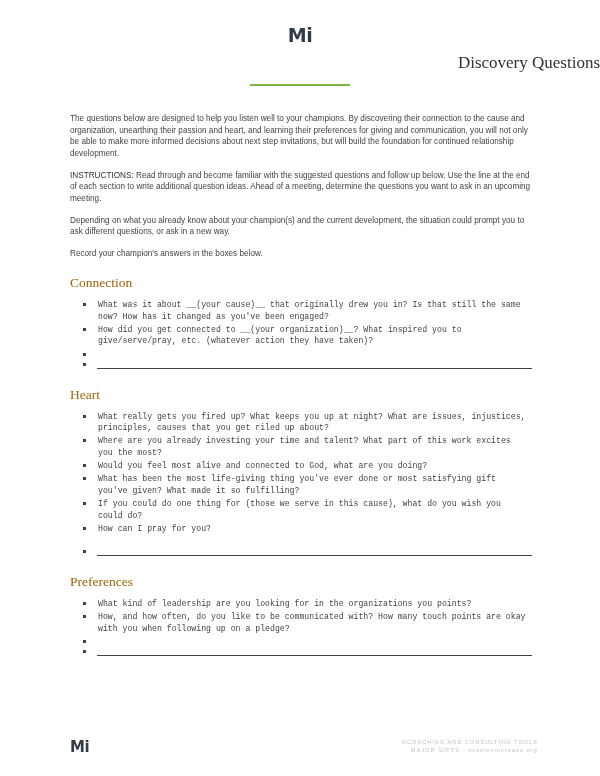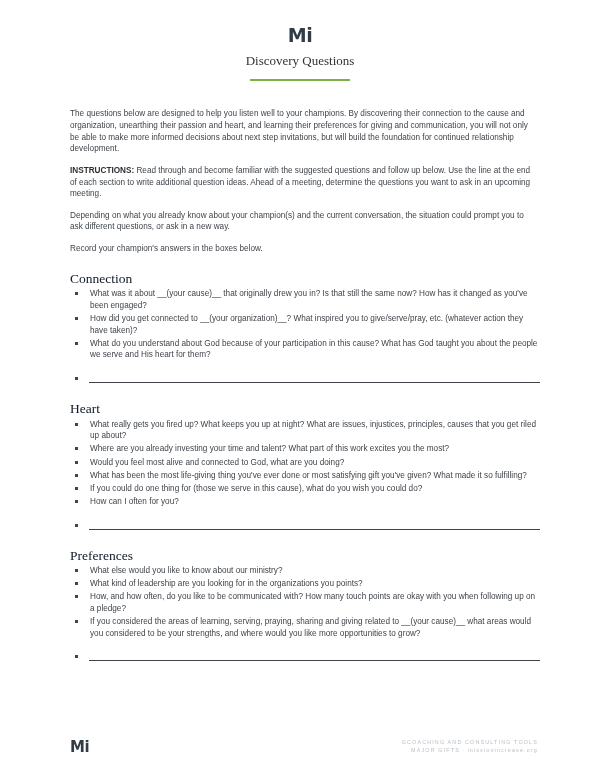--- a/index.html
+++ b/index.html
@@ -31,25 +31,26 @@
   .brand-logo {
     font-family: "DejaVu Sans", sans-serif;
     font-weight: bold;
     font-size: 19px;
     letter-spacing: -0.5px;
     color: #323c46;
     line-height: 1;
   }
   .doc-title {
     font-family: "Liberation Serif", serif;
-    font-size: 13px;
+    font-size: 17px;
     font-weight: normal;
     color: #2f3338;
     margin-top: 9px;
     line-height: 1.1;
+    text-align: right;
   }
   .title-rule {
     width: 100px;
     height: 2px;
     background: #7cb342;
     margin: 11px auto 0 auto;
   }
 
   
   .content {
@@ -57,40 +58,41 @@
     margin-top: 27px;
   }
   p.intro {
     font-size: 8.2px;
     line-height: 1.42;
     margin: 0 4px 10px 0;
     color: #3f444a;
     text-align: left;
   }
   p.intro .lead {
-    font-weight: bold;
+    font-weight: normal;
     color: #2b2f34;
   }
 
   
   .section {
     margin-top: 16px;
   }
   .section-heading {
     font-family: "Liberation Serif", serif;
     font-size: 13.5px;
     font-weight: normal;
-    color: #0f172a;
+    color: #a16207;
     margin: 0 0 2px 0;
     line-height: 1.15;
   }
   ul.qlist {
     list-style: none;
-    margin: 0;
+    margin: 8px;
     padding: 0;
+    font-family: Liberation Mono, monospace;
   }
   ul.qlist li {
     position: relative;
     padding-left: 20px;
     font-size: 8.2px;
     line-height: 1.42;
     margin-bottom: 1.5px;
     color: #3f444a;
   }
   ul.qlist li .sq {
@@ -151,62 +153,60 @@
     <h1 class="doc-title">Discovery Questions</h1>
     <div class="title-rule"></div>
   </div>
 
   <div class="content">
 
     <p class="intro">The questions below are designed to help you listen well to your champions. By discovering their connection to the cause and organization, unearthing their passion and heart, and learning their preferences for giving and communication, you will not only be able to make more informed decisions about next step invitations, but will build the foundation for continued relationship development.</p>
 
     <p class="intro"><span class="lead">INSTRUCTIONS:</span><span> Read through and become familiar with the suggested questions and follow up below. Use the line at the end of each section to write additional question ideas. Ahead of a meeting, determine the questions you want to ask in an upcoming meeting.</span></p>
 
-    <p class="intro">Depending on what you already know about your champion(s) and the current conversation, the situation could prompt you to ask different questions, or ask in a new way.</p>
+    <p class="intro">Depending on what you already know about your champion(s) and the current development, the situation could prompt you to ask different questions, or ask in a new way.</p>
 
     <p class="intro">Record your champion's answers in the boxes below.</p>
 
     <div class="section">
       <h2 class="section-heading">Connection</h2>
       <ul class="qlist">
         <li><span class="sq"></span><span>What was it about __(your cause)__ that originally drew you in? Is that still the same now? How has it changed as you've been engaged?</span></li>
         <li><span class="sq"></span><span>How did you get connected to __(your organization)__? What inspired you to give/serve/pray, etc. (whatever action they have taken)?</span></li>
-        <li><span class="sq"></span><span>What do you understand about God because of your participation in this cause? What has God taught you about the people we serve and His heart for them?</span></li>
+        <li><span class="sq"></span></li>
         <li class="answer-line">
             <span class="sq"></span>
             <span class="rule"></span>
           </li>
       </ul>
     </div>
 
     <div class="section">
       <h2 class="section-heading">Heart</h2>
       <ul class="qlist">
         <li><span class="sq"></span><span>What really gets you fired up? What keeps you up at night? What are issues, injustices, principles, causes that you get riled up about?</span></li>
         <li><span class="sq"></span><span>Where are you already investing your time and talent? What part of this work excites you the most?</span></li>
         <li><span class="sq"></span><span>Would you feel most alive and connected to God, what are you doing?</span></li>
         <li><span class="sq"></span><span>What has been the most life-giving thing you've ever done or most satisfying gift you've given?  What made it so fulfilling?</span></li>
         <li><span class="sq"></span><span>If you could do one thing for (those we serve in this cause), what do you wish you could do?</span></li>
-        <li><span class="sq"></span><span>How can I often for you?</span></li>
+        <li><span class="sq"></span><span>How can I pray for you?</span></li>
         <li class="answer-line">
             <span class="sq"></span>
             <span class="rule"></span>
           </li>
       </ul>
     </div>
 
     <div class="section">
       <h2 class="section-heading">Preferences</h2>
       <ul class="qlist">
-        <li><span class="sq"></span><span>What else would you like to know about our ministry?</span></li>
         <li><span class="sq"></span><span>What kind of leadership are you looking for in the organizations you points?</span></li>
         <li><span class="sq"></span><span>How, and how often, do you like to be communicated with? How many touch points are okay with you when following up on a pledge?</span></li>
         <li><span class="sq"></span></li>
         <li><span class="sq"></span></li>
-        <li><span class="sq"></span><span>If you considered the areas of learning, serving, praying, sharing and giving related to __(your cause)__ what areas would you considered to be your strengths, and where would you like more opportunities to grow?</span></li>
         <li class="answer-line">
             <span class="sq"></span>
             <span class="rule"></span>
           </li>
       </ul>
     </div>
 
   </div>
 
   <div class="footer">

